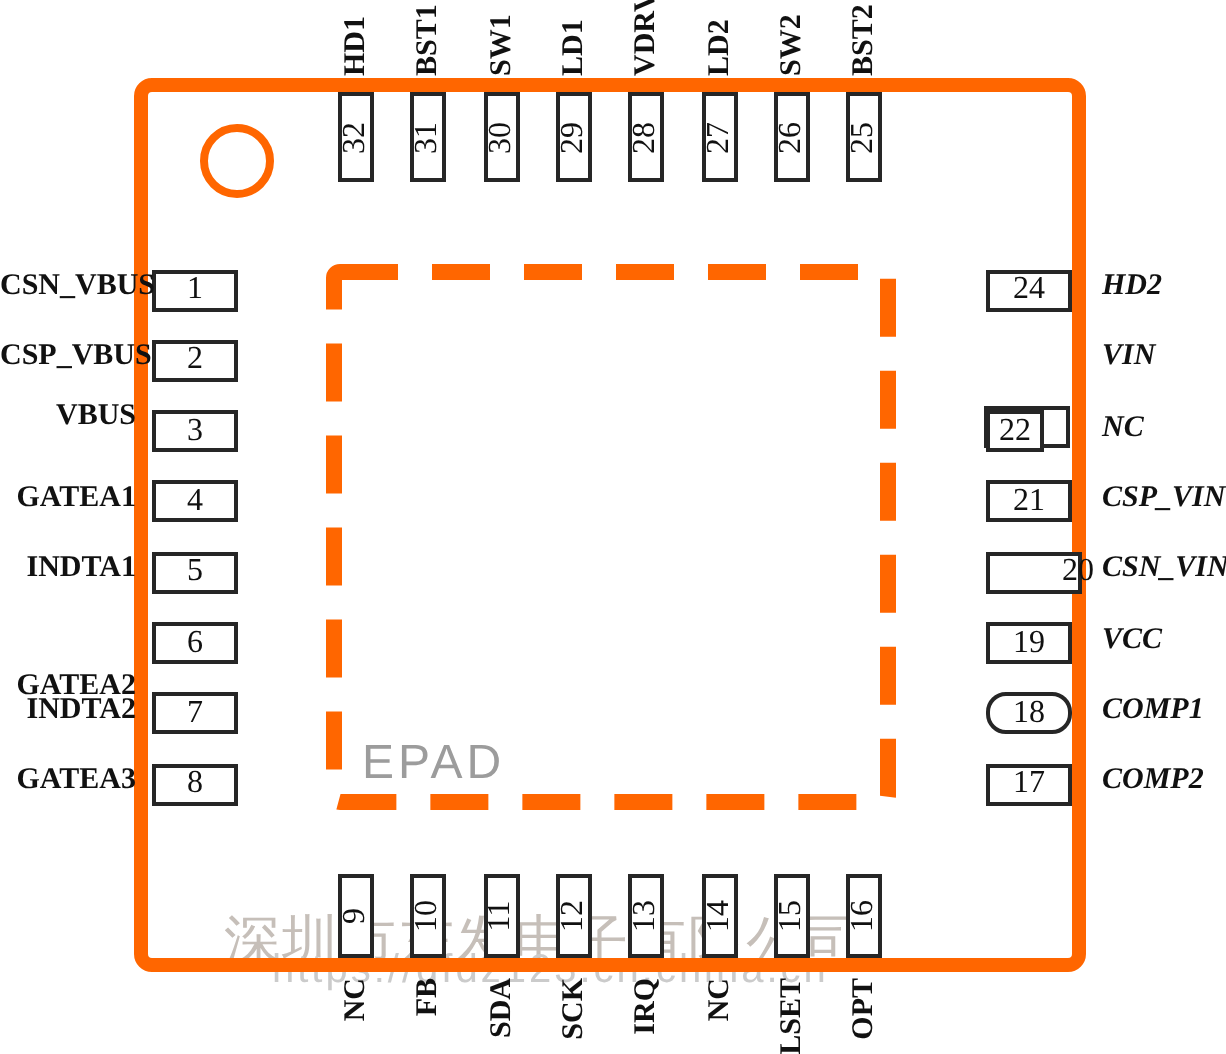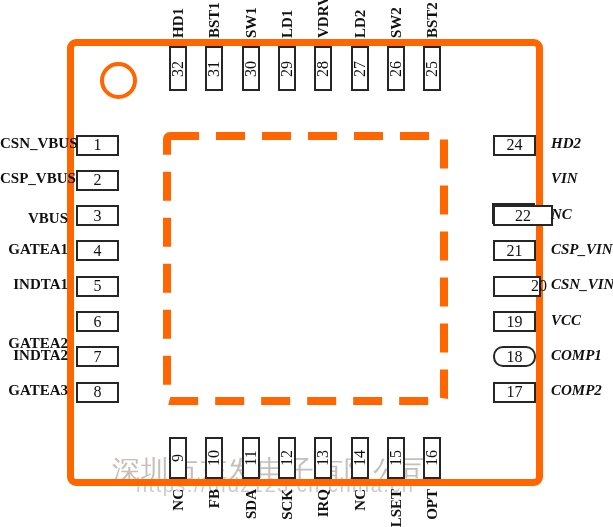--- a/index.html
+++ b/index.html
@@ -60,20 +60,21 @@
 
   <div class="chip-outline"></div>
 
   <div class="pin1-circle"></div>
 
   <svg class="epad-svg" width="293" height="281" viewBox="0 0 293 281">
     <rect x="8" y="8" width="277" height="265" rx="3" fill="none" stroke="currentColor" stroke-width="8" stroke-dasharray="29 17"></rect>
   </svg>
 
 
+  <div class="epad-label">EPAD</div>
 
   <div>
       <div class="pbox" style="left: 169px; top: 46px; width: 18px; height: 45px;">
         <span class="pnum vert">32</span>
       </div>
       <div class="plabel rot-up" style="left: 170px; top: 38px;">HD1</div>
       <div class="pbox" style="left: 205.3px; top: 46px; width: 18px; height: 45px;">
         <span class="pnum vert">31</span>
       </div>
       <div class="plabel rot-up" style="left: 206.3px; top: 38px;">BST1</div>
@@ -141,21 +142,21 @@
         <span class="pnum">1</span>
       </div>
       <div class="plabel lab-left" style="top: 135px;">CSN_VBUS</div>
       <div class="pbox" style="left: 76px; top: 169.8px; width: 43px; height: 21px;">
         <span class="pnum">2</span>
       </div>
       <div class="plabel lab-left" style="top: 170.3px; text-align: center;">CSP_VBUS</div>
       <div class="pbox" style="left: 76px; top: 205.1px; width: 43px; height: 21px;">
         <span class="pnum">3</span>
       </div>
-      <div class="plabel lab-left" style="top: 210px;">VBUS</div>
+      <div class="plabel lab-left" style="top: 200px;">VBUS</div>
       <div class="pbox" style="left: 76px; top: 240.4px; width: 43px; height: 21px;">
         <span class="pnum">4</span>
       </div>
       <div class="plabel lab-left" style="top: 240.9px;">GATEA1</div>
       <div class="pbox" style="left: 76px; top: 275.7px; width: 43px; height: 21px;">
         <span class="pnum">5</span>
       </div>
       <div class="plabel lab-left" style="top: 276.2px;">INDTA1</div>
       <div class="pbox" style="left: 76px; top: 311px; width: 43px; height: 21px;">
         <span class="pnum">6</span>
@@ -172,21 +173,21 @@
     </div>
   <div>
       <div class="pbox" style="left: 493px; top: 134.5px; width: 43px; height: 21px;">
         <span class="pnum">24</span>
       </div>
       <div class="plabel lab-right" style="top: 135px;">HD2</div>
       <div class="pbox" style="left: 492px; top: 169.8px; width: 43px; height: 21px; margin-top: 33px;">
         <span class="pnum">23</span>
       </div>
       <div class="plabel lab-right" style="top: 170.3px;">VIN</div>
-      <div class="pbox" style="left: 493px; top: 205.1px; width: 60px; height: 21px;">
+      <div class="pbox" style="left: 493px; top: 205.1px; width: 29px; height: 21px;">
         <span class="pnum">22</span>
       </div>
       <div class="plabel lab-right" style="top: 205.6px;">NC</div>
       <div class="pbox" style="left: 493px; top: 240.4px; width: 43px; height: 21px;">
         <span class="pnum">21</span>
       </div>
       <div class="plabel lab-right" style="top: 240.9px;">CSP_VIN</div>
       <div class="pbox" style="left: 493px; top: 275.7px; width: 43px; height: 21px; padding-left: 44px;">
         <span class="pnum">20</span>
       </div>

